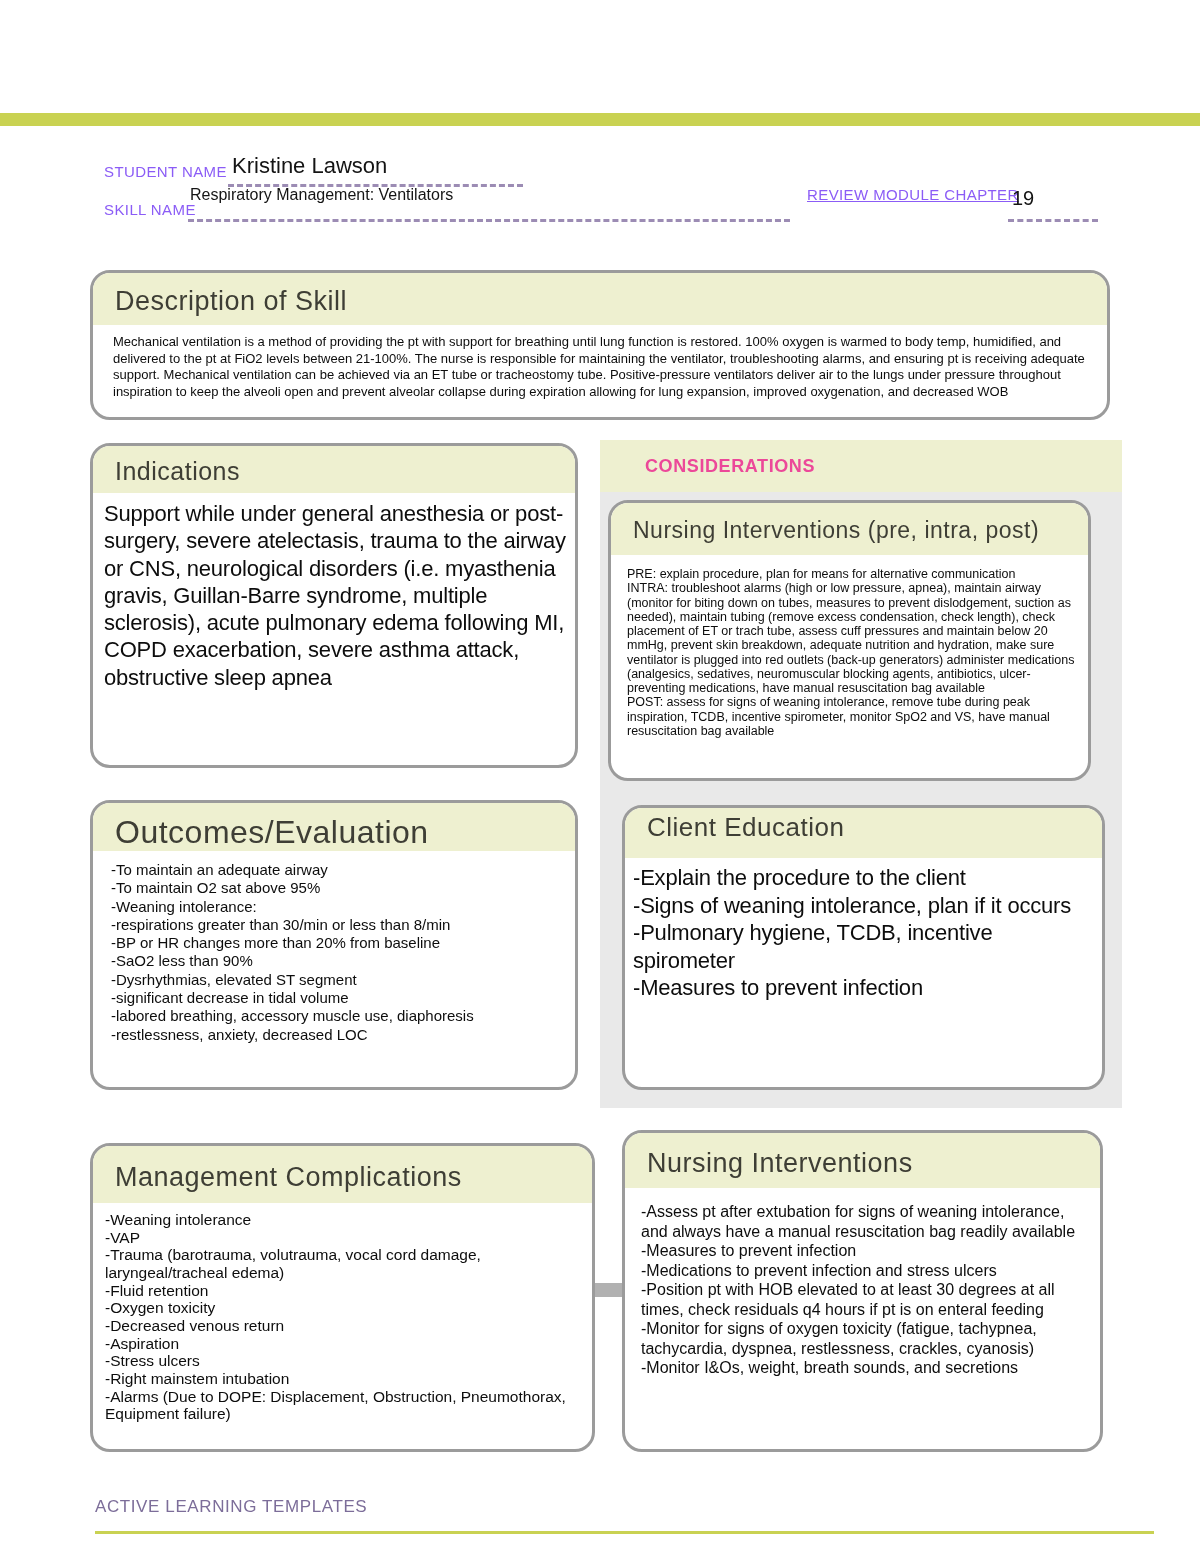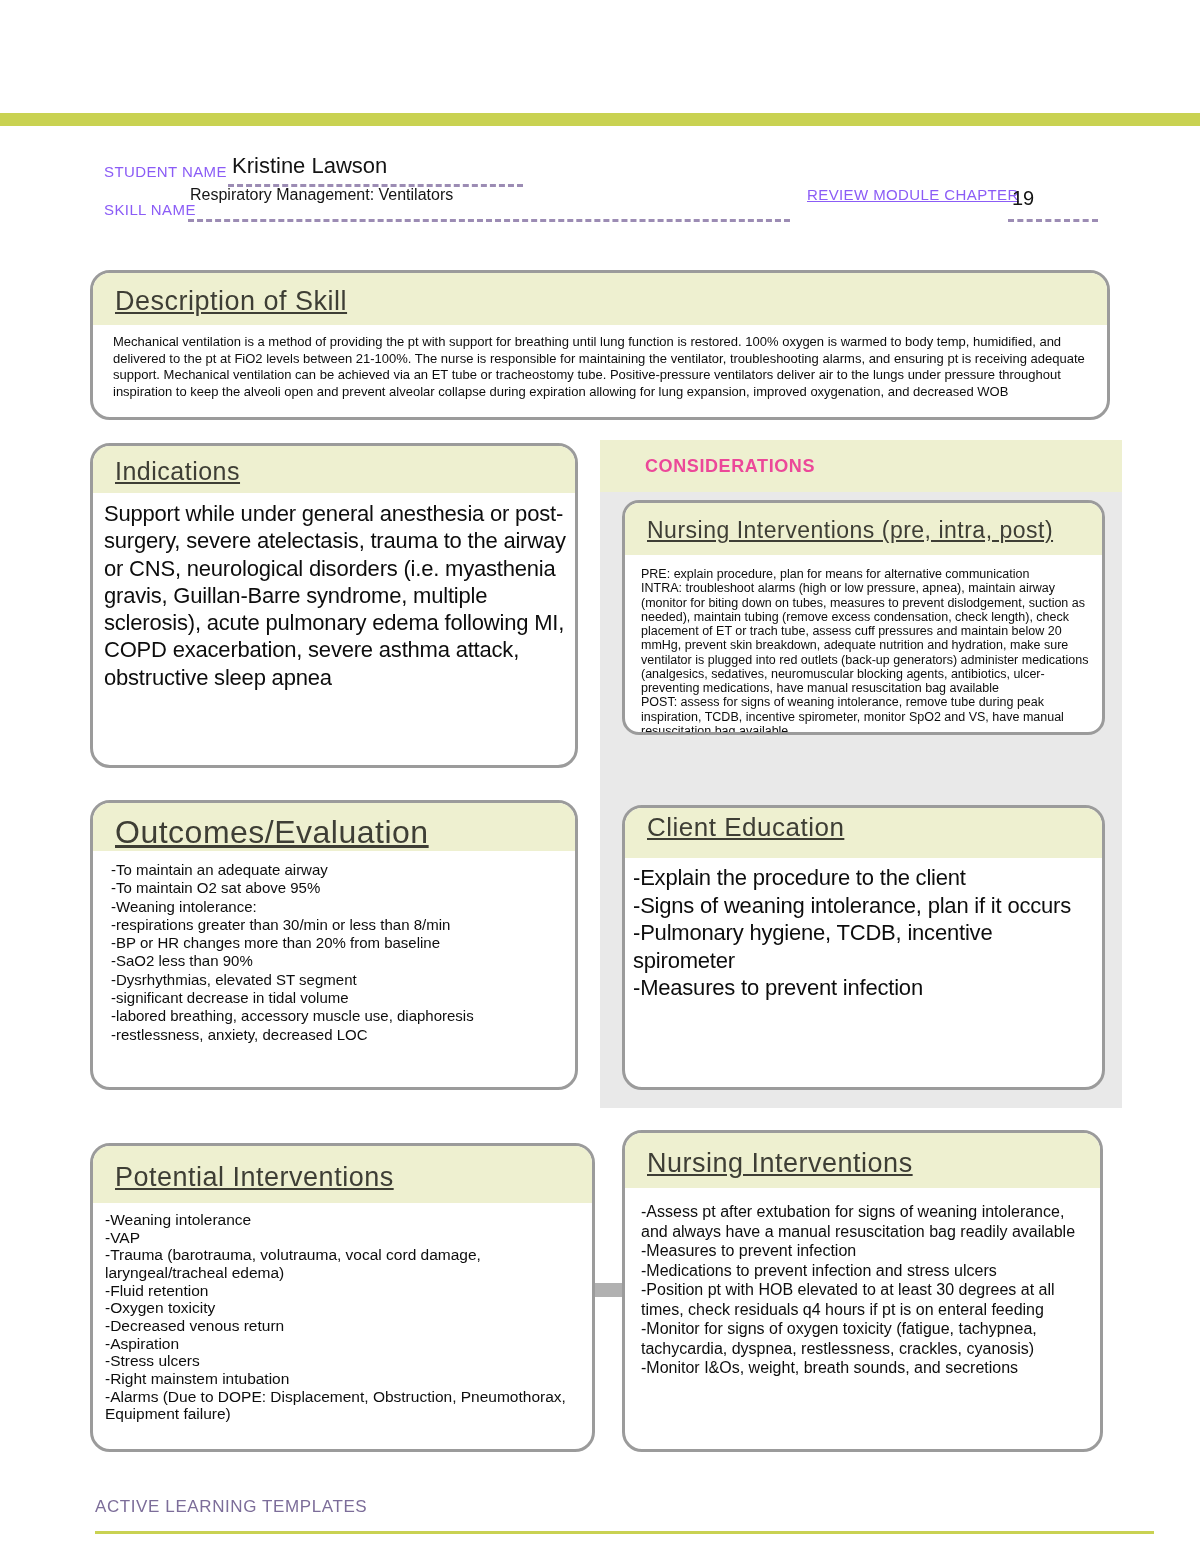--- a/index.html
+++ b/index.html
@@ -23,21 +23,21 @@
   .field-label { position:absolute; color:#8b5cf6; font-size:15px; letter-spacing:0.4px; }
   .field-value { position:absolute; color:#141414; }
   .dash-line { position:absolute; border-bottom:3px dashed #9c8cb4; height:0; }
 
   
   .card {
     position:absolute; background:#ffffff; border:3px solid #9b9b9b;
     border-radius:20px; box-sizing:border-box; overflow:hidden;
   }
   .card-head { background:#eef0d0; box-sizing:border-box; }
-  .card-title { color:#3e3e35; letter-spacing:0.5px;text-decoration:underline; }
+  .card-title { color:#3e3e35; letter-spacing:0.5px; }
   .card-body { color:#0d0d0d; white-space:pre-line; }
 
   .panel { position:absolute; background:#e9e9e9; }
   .panel-band { position:absolute; background:#eef0d0; }
   .panel-title { position:absolute; color:#ec4899; font-weight:bold; letter-spacing:0.6px;margin-left:28px; }
 
   .connector { position:absolute; background:#b1b1b1; }
 
   
   .footer-label { position:absolute; color:#7c6d99; font-size:17px; letter-spacing:0.6px; }
@@ -73,21 +73,21 @@
     <div class="card-head" style="height:47px; padding:11px 0 0 22px;">
       <span class="card-title" style="font-size:25px;">Indications</span>
     </div>
     <div class="card-body" style="padding:7px 6px 0 11px; font-size:22px; line-height:1.24; letter-spacing:-0.2px;">Support while under general anesthesia or post-surgery, severe atelectasis, trauma to the airway or CNS, neurological disorders (i.e. myasthenia gravis, Guillan-Barre syndrome, multiple sclerosis), acute pulmonary edema following MI, COPD exacerbation, severe asthma attack, obstructive sleep apnea</div>
   </div>
 
   <div class="panel" style="left:600px; top:440px; width:522px; height:668px;"></div>
   <div class="panel-band" style="left:600px; top:440px; width:522px; height:52px;"></div>
   <span class="panel-title" style="left:617px; top:456px; font-size:18px;">CONSIDERATIONS</span>
 
-  <div class="card" style="left:622px; top:500px; width:483px; height:235px;border-radius:17px;">
+  <div class="card" style="left:608px; top:500px; width:483px; height:281px;">
     <div class="card-head" style="height:52px; padding:14px 0 0 22px;">
       <span class="card-title" style="font-size:23px;">Nursing Interventions (pre, intra, post)</span>
     </div>
     <div class="card-body" style="padding:12px 12px 0 16px; font-size:12.5px; line-height:1.14;">PRE: explain procedure, plan for means for alternative communication
 INTRA: troubleshoot alarms (high or low pressure, apnea), maintain airway (monitor for biting down on tubes, measures to prevent dislodgement, suction as needed), maintain tubing (remove excess condensation, check length), check placement of ET or trach tube, assess cuff pressures and maintain below 20 mmHg, prevent skin breakdown, adequate nutrition and hydration, make sure ventilator is plugged into red outlets (back-up generators) administer medications (analgesics, sedatives, neuromuscular blocking agents, antibiotics, ulcer-preventing medications, have manual resuscitation bag available
 POST: assess for signs of weaning intolerance, remove tube during peak inspiration, TCDB, incentive spirometer, monitor SpO2 and VS, have manual resuscitation bag available</div>
   </div>
 
   <div class="card" style="left:90px; top:800px; width:488px; height:290px;">
     <div class="card-head" style="height:48px; padding:11px 0 0 22px;">
@@ -112,21 +112,21 @@
     <div class="card-body" style="padding:6px 6px 0 8px; font-size:22px; line-height:1.25; letter-spacing:-0.2px;">-Explain the procedure to the client
 -Signs of weaning intolerance, plan if it occurs
 -Pulmonary hygiene, TCDB, incentive spirometer
 -Measures to prevent infection</div>
   </div>
 
   <div class="connector" style="left:585px; top:1283px; width:50px; height:14px;"></div>
 
   <div class="card" style="left:90px; top:1143px; width:505px; height:309px;">
     <div class="card-head" style="height:57px; padding:16px 0 0 22px;">
-      <span class="card-title" style="font-size:27px;">Potential Interventions</span>
+      <span class="card-title" style="font-size:27px;">Management Complications</span>
     </div>
     <div class="card-body" style="padding:8px 14px 0 12px; font-size:15.5px; line-height:1.14;">-Weaning intolerance
 -VAP
 -Trauma (barotrauma, volutrauma, vocal cord damage, laryngeal/tracheal edema)
 -Fluid retention
 -Oxygen toxicity
 -Decreased venous return
 -Aspiration
 -Stress ulcers
 -Right mainstem intubation

